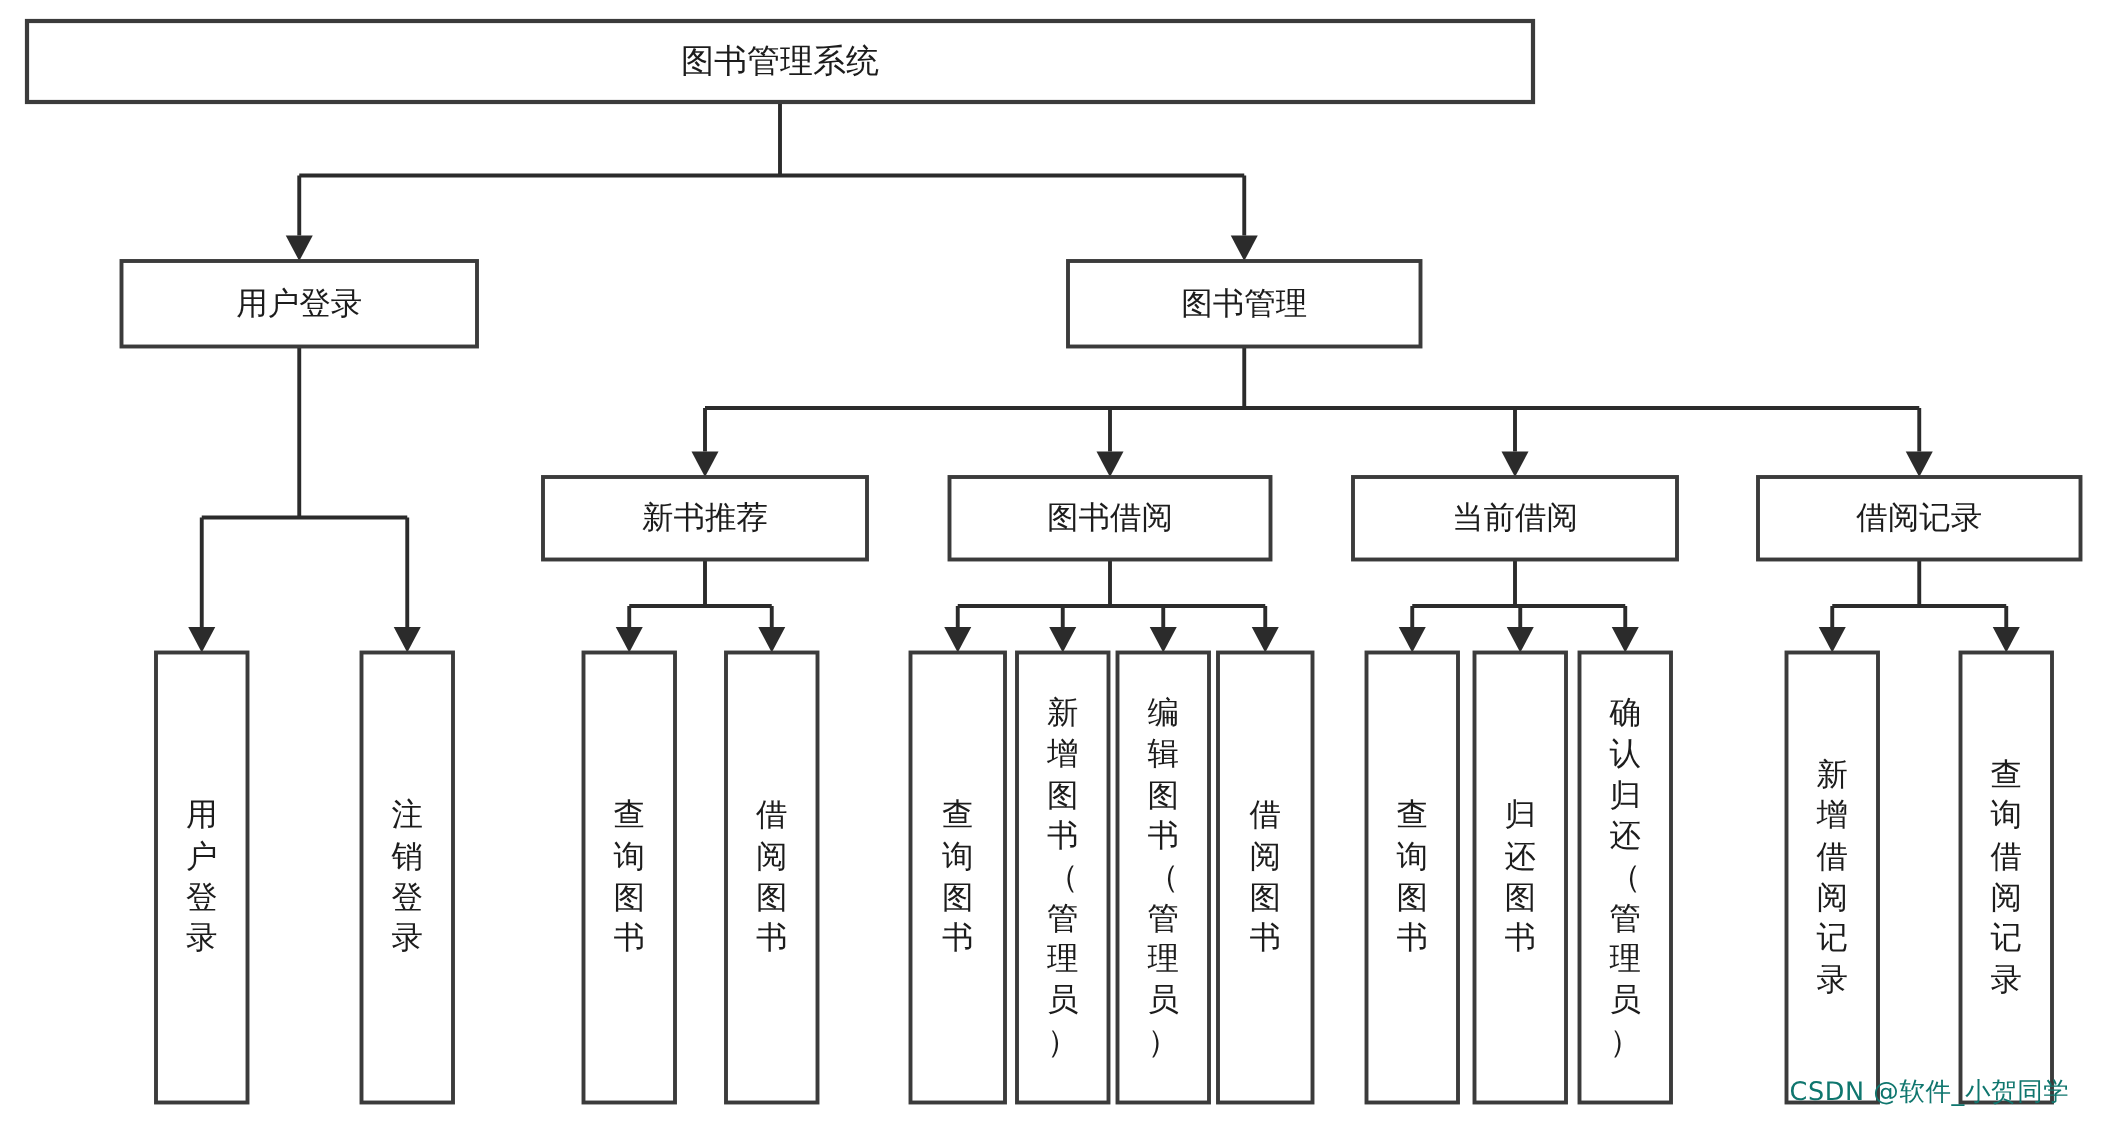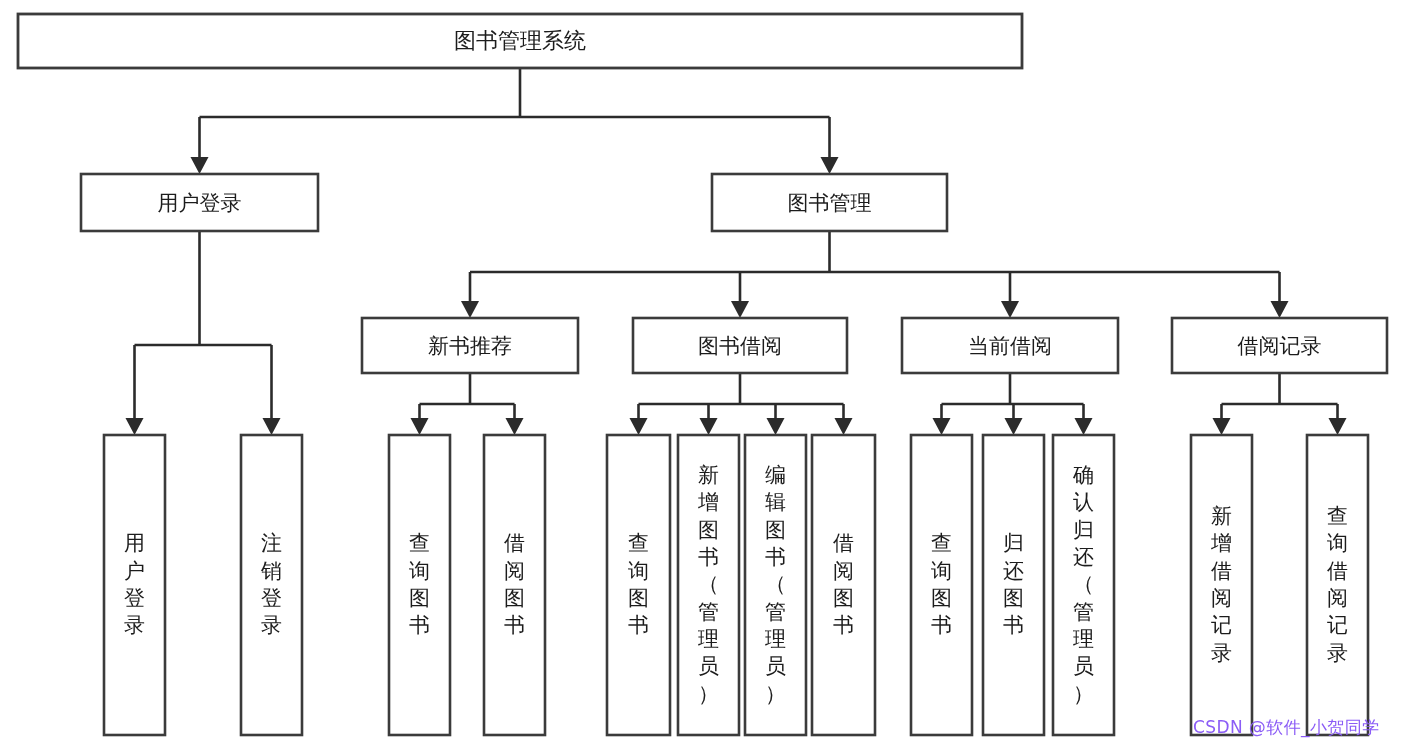--- a/index.html
+++ b/index.html
@@ -273,14 +273,14 @@
       <div class="leaf-label-wrap" style="left: 1307px; top: 435px; width: 61px; height: 300px;">
         <div class="leaf-label">查
 询
 借
 阅
 记
 录</div>
       </div>
     </div>
 
-  <div class="watermark" style="left: 1193px; top: 716px; color: #8b5cf6;">CSDN @软件_小贺同学</div>
+  <div class="watermark" style="left: 1193px; top: 716px; color: #0f766e;">CSDN @软件_小贺同学</div>
 </div>
 
 </body></html>

